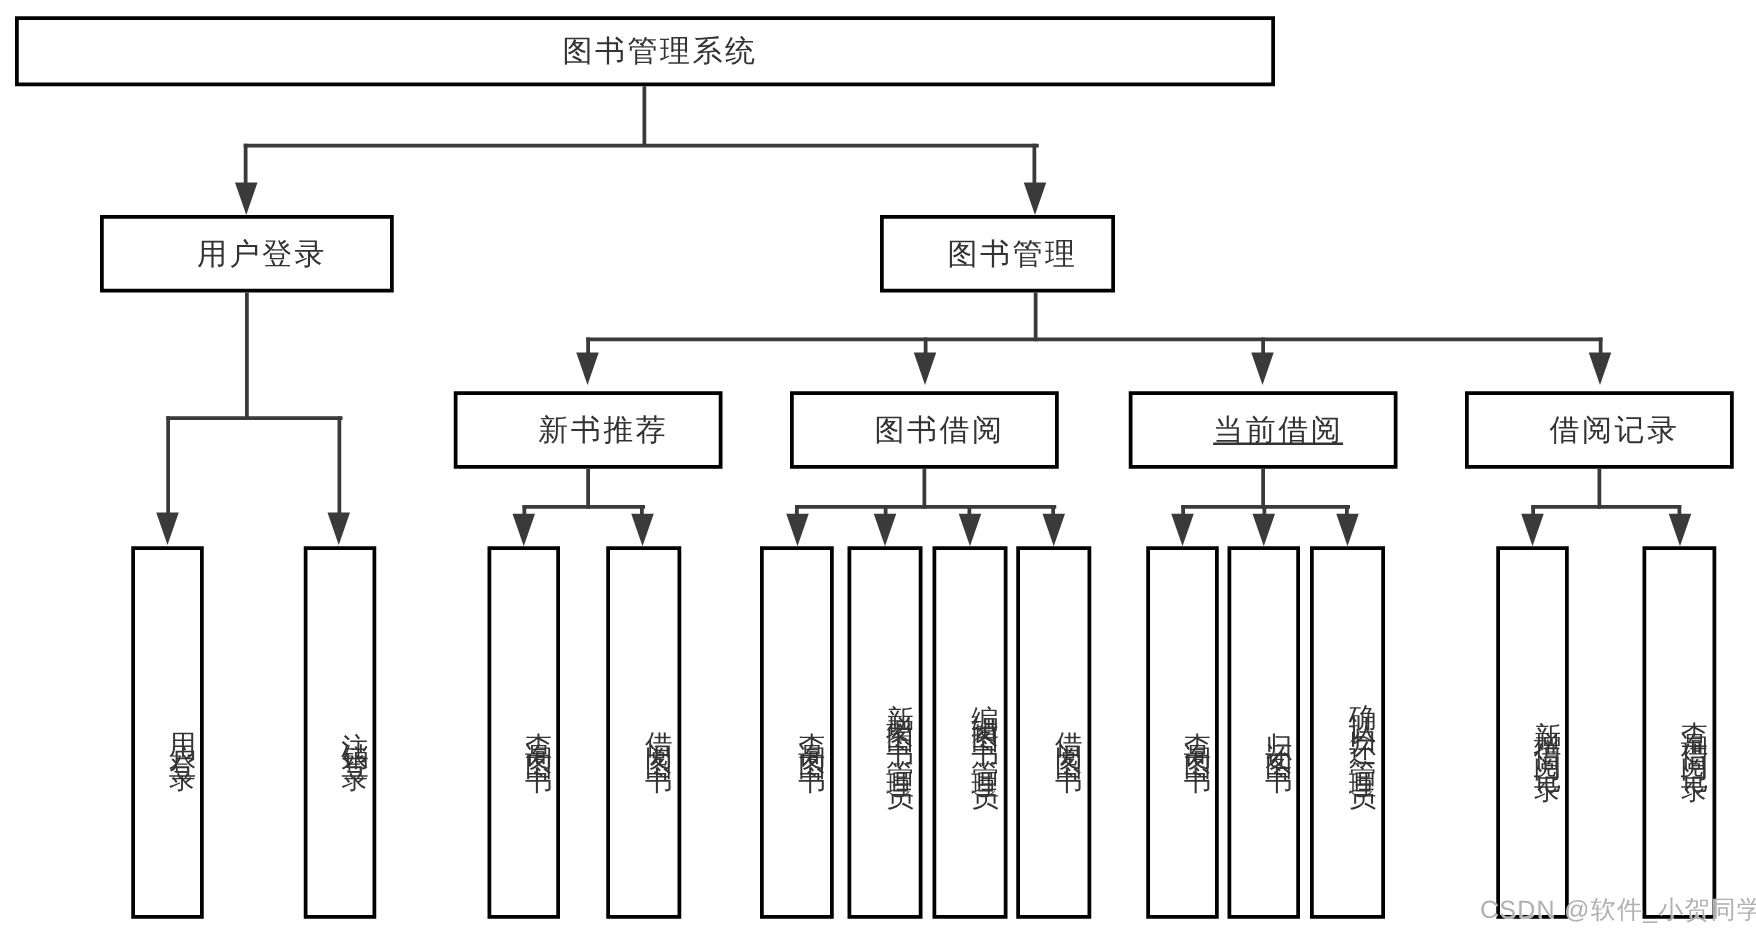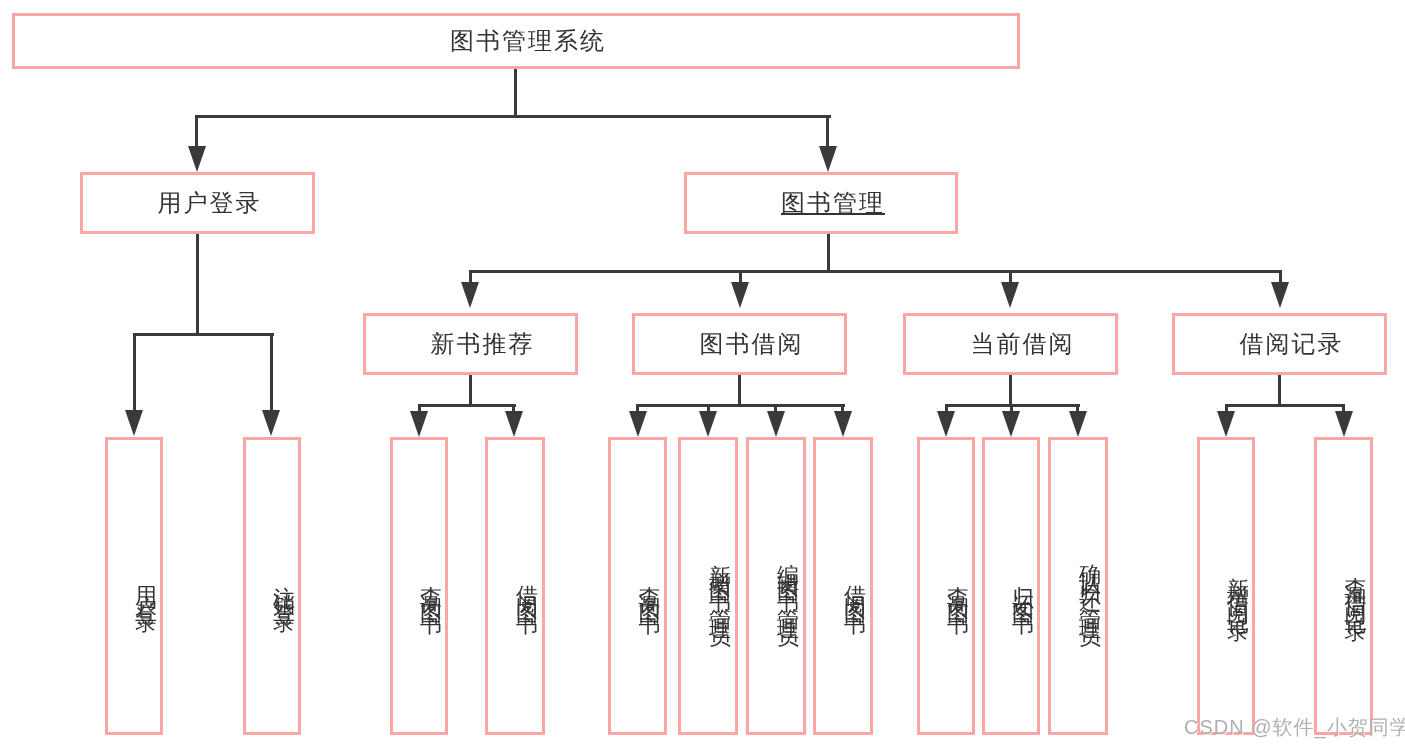--- a/index.html
+++ b/index.html
@@ -7,21 +7,21 @@
     position:relative;
     width:1405px;height:747px;
     background:#ffffff;
     font-family:"Liberation Sans", sans-serif;
     overflow:hidden;
   }
   .box{
     position:absolute;
     box-sizing:border-box;
     background:#ffffff;
-    border:3px solid #fca5a5;
+    border:3px solid #000000;
     display:flex;
     align-items:center;
     justify-content:center;
     color:#333333;
     padding-left:24px;
   }
   .hbox{font-size:24px;letter-spacing:2px;white-space:nowrap;}
   .vtext{
     writing-mode:vertical-rl;
     text-orientation:mixed;
@@ -61,21 +61,21 @@
   <div class="vline" style="left:514px;top:69px;height:48px;"></div>
   <div class="hline" style="left:195px;top:115px;width:636px;"></div>
   <div class="vline" style="left:195px;top:115px;height:34px;"></div>
   <div class="vline" style="left:826px;top:115px;height:34px;"></div>
   <div class="arrow" style="left:188px;top:146px;"></div>
   <div class="arrow" style="left:819px;top:146px;"></div>
 
   <div class="box hbox" style="left:80px;top:172px;width:235px;height:62px;">
     <span>用户登录</span>
   </div>
-  <div class="box hbox" style="left:684px;top:172px;width:274px;height:62px;text-decoration:underline;">
+  <div class="box hbox" style="left:704px;top:172px;width:188px;height:62px;">
     <span>图书管理</span>
   </div>
 
   <div class="vline" style="left:196px;top:234px;height:102px;"></div>
   <div class="hline" style="left:133px;top:333px;width:141px;"></div>
   <div class="vline" style="left:133px;top:333px;height:80px;"></div>
   <div class="vline" style="left:270px;top:333px;height:80px;"></div>
   <div class="arrow" style="left:125px;top:410px;"></div>
   <div class="arrow" style="left:262px;top:410px;"></div>
 
@@ -89,21 +89,21 @@
   <div class="arrow" style="left:731px;top:282px;"></div>
   <div class="arrow" style="left:1001px;top:282px;"></div>
   <div class="arrow" style="left:1271px;top:282px;"></div>
 
   <div class="box hbox" style="left:632px;top:313px;width:215px;height:62px;">
     <span>图书借阅</span>
   </div>
   <div class="box hbox" style="left:363px;top:313px;width:215px;height:62px;">
     <span>新书推荐</span>
   </div>
-  <div class="box hbox" style="left:903px;top:313px;width:215px;height:62px;">
+  <div class="box hbox" style="left:903px;top:313px;width:215px;height:62px;text-decoration:underline;">
     <span>当前借阅</span>
   </div>
   <div class="box hbox" style="left:1172px;top:313px;width:215px;height:62px;">
     <span>借阅记录</span>
   </div>
 
   <div class="vline" style="left:469px;top:375px;height:32px;"></div>
   <div class="hline" style="left:418px;top:404px;width:98px;"></div>
   <div class="vline" style="left:418px;top:404px;height:10px;"></div>
   <div class="vline" style="left:512px;top:404px;height:10px;"></div>

